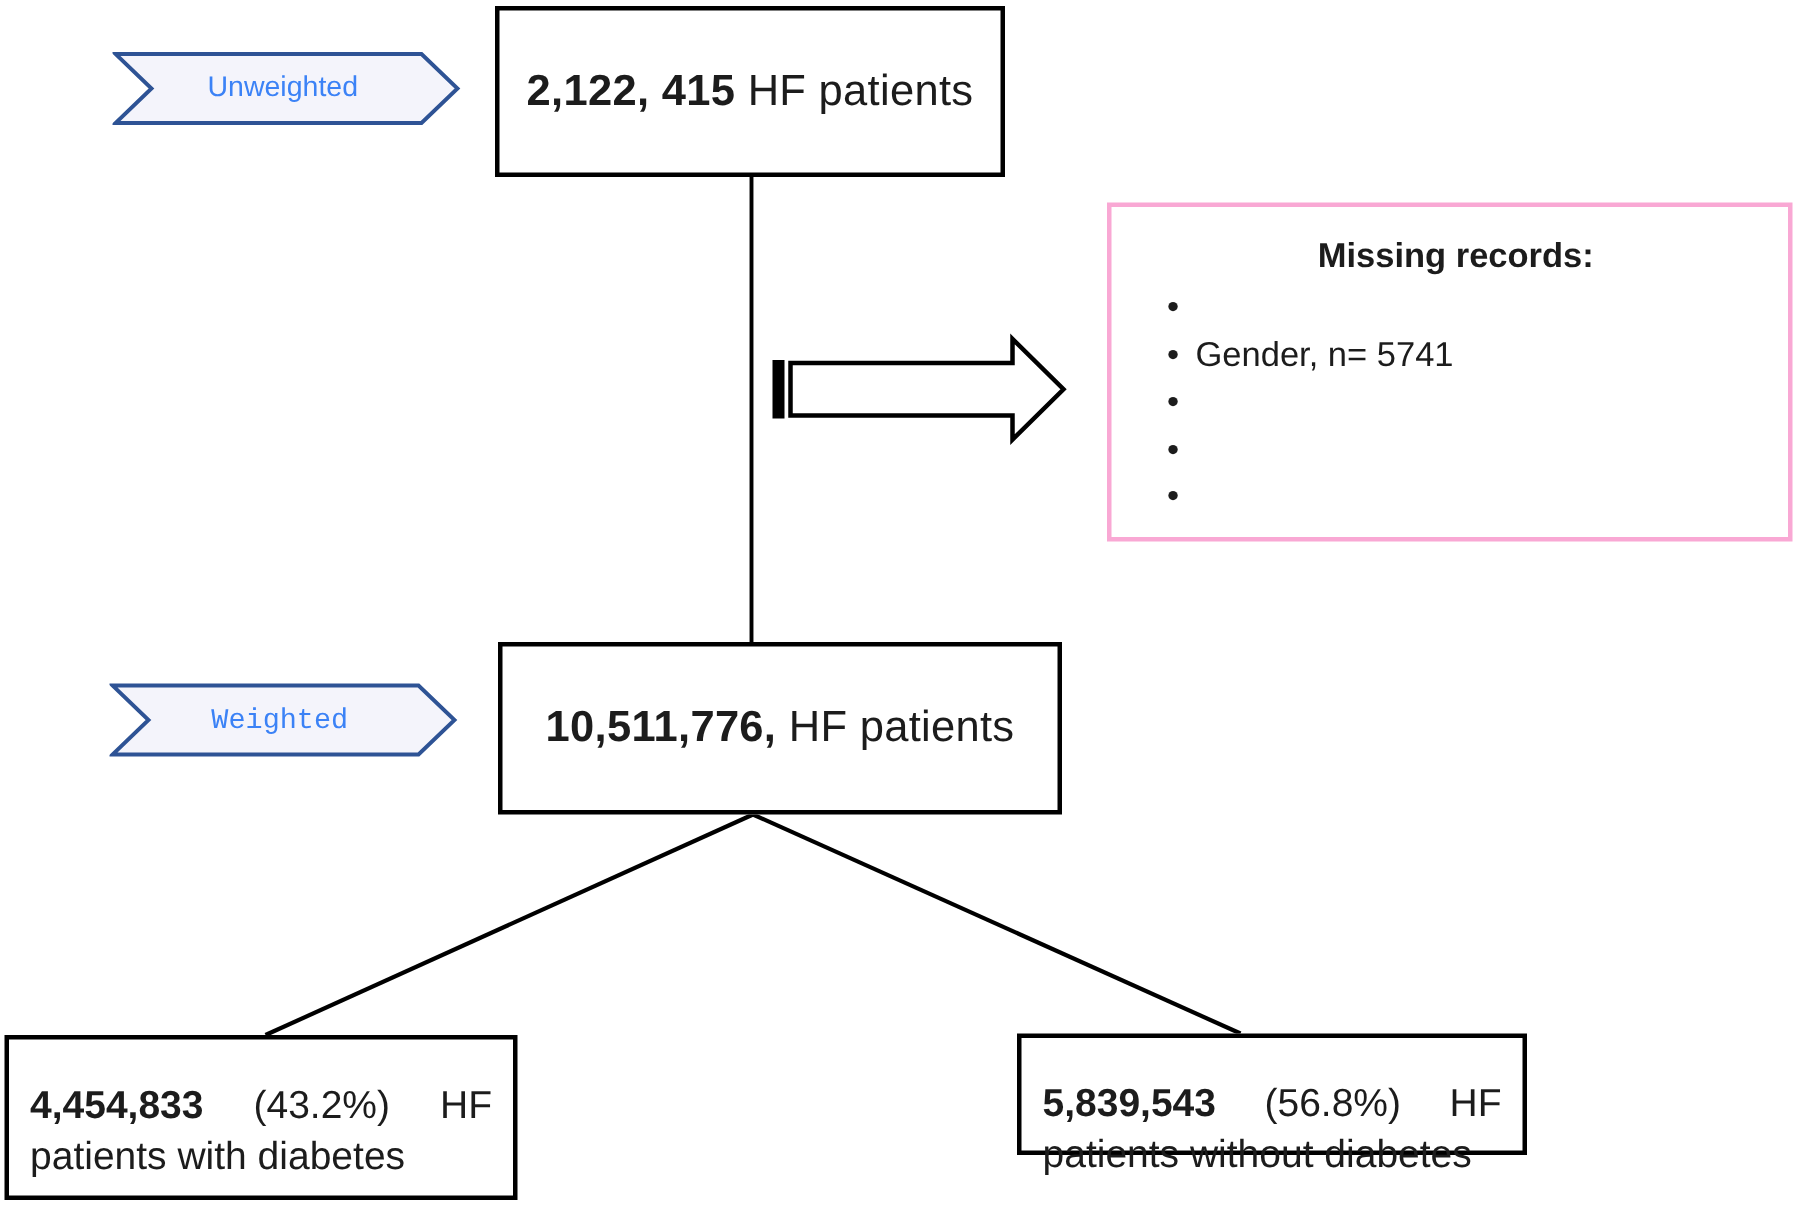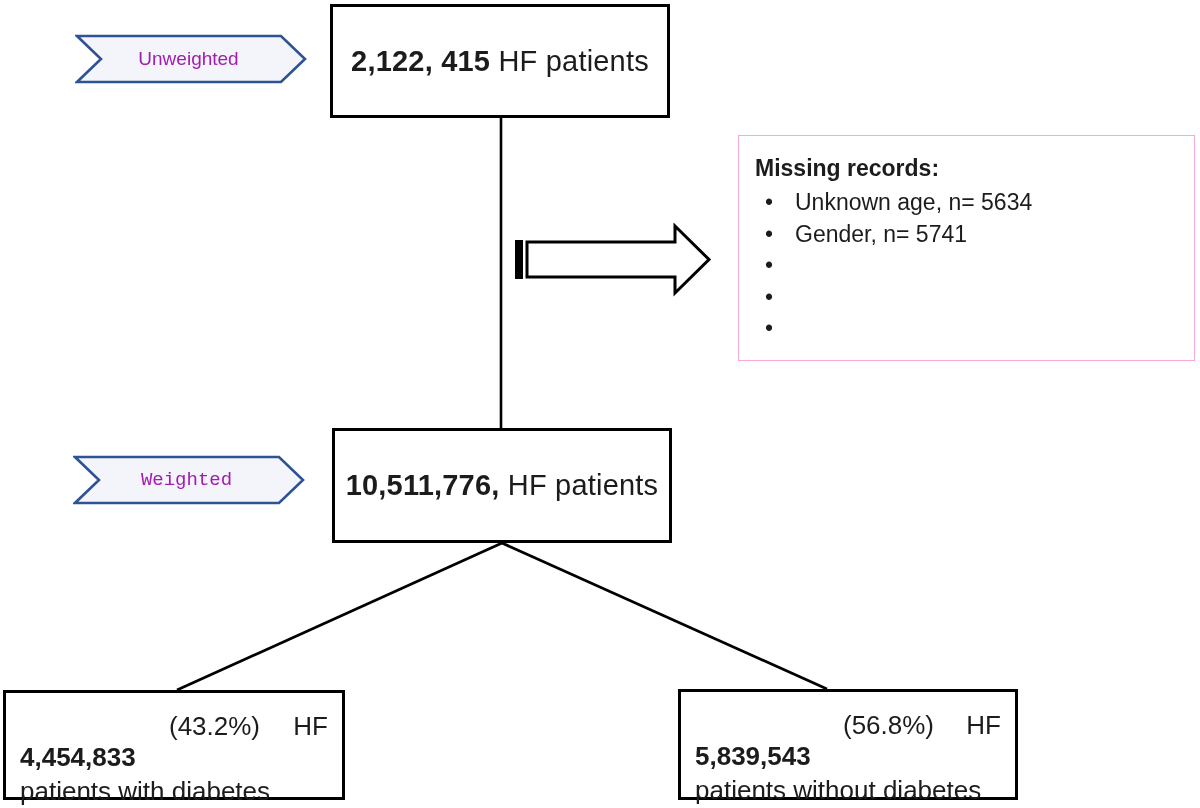--- a/index.html
+++ b/index.html
@@ -25,48 +25,49 @@
     background: #ffffff;
     display: flex;
     align-items: center;
     justify-content: center;
   }
   .big-line {
     font-size: 29px;
     letter-spacing: 0.2px;
     white-space: nowrap;
   }
-  .bold-num { font-weight: 700; margin-top: 31px; }
+  .bold-num { font-weight: 700; }
   .box-top    { left: 330px; top: 4px;   width: 340px; height: 114px; }
-  .box-middle { left: 332px; top: 428px; width: 340px; height: 115px; }
+  .box-middle { left: 332px; top: 428px; width: 376px; height: 115px; }
 
   .chevron {
     position: absolute;
     width: 233px;
     height: 50px;
   }
   .chevron-unweighted { left: 75px; top: 34px; }
   .chevron-weighted   { left: 73px; top: 455px; font-family: Liberation Mono, monospace; }
   .chevron svg { position: absolute; left: 0; top: 0; }
   .chevron .chevron-label {
     position: absolute;
     left: 0; top: 0; width: 100%; height: 100%;
     display: flex; align-items: center; justify-content: center;
     font-size: 19px;
-    color: #a21caf;
+    color: #3b82f6;
     padding-right: 6px;
   }
 
   .missing-box {
     position: absolute;
     left: 738px; top: 135px;
     width: 457px; height: 226px;
-    border: 1px solid #f9a8d4;
+    border: 3px solid #f9a8d4;
     background: #ffffff;
     padding: 19px 8px 0 16px;
+    text-align: center;
   }
   .missing-title {
     font-size: 23px;
     font-weight: 700;
     margin-bottom: 5px;
   }
   .missing-list { list-style: none; }
   .missing-list li {
     display: flex;
     font-size: 23px;
@@ -75,26 +76,26 @@
   }
   .missing-list .bullet {
     width: 30px;
     flex: 0 0 30px;
   }
 
   .leaf-box {
     position: absolute;
     border: 3px solid #000000;
     background: #ffffff;
-    padding: 16px 14px 0 14px;
+    padding: 26px 14px 0 14px;
     font-size: 26px;
     line-height: 34px;
   }
   .box-diabetes    { left: 3px;   top: 690px; width: 342px; height: 110px; }
-  .box-no-diabetes { left: 678px; top: 689px; width: 340px; height: 111px; }
+  .box-no-diabetes { left: 678px; top: 689px; width: 340px; height: 81px; }
   .leaf-line1 {
     display: flex;
     justify-content: space-between;
     white-space: nowrap;
   }
 </style>
 </head>
 <body>
 
 <div class="canvas">
@@ -124,21 +125,20 @@
       <span class="bold-num">2,122, 415</span>
       <span>HF patients</span>
     </div>
   </div>
 
   <div class="missing-box">
     <div class="missing-title">Missing records:</div>
     <ul class="missing-list">
       <li>
         <span class="bullet">•</span>
-        <span>Unknown age, n= 5634</span>
       </li>
       <li>
         <span class="bullet">•</span>
         <span>Gender, n= 5741</span>
       </li>
       <li>
         <span class="bullet">•</span>
       </li>
       <li>
         <span class="bullet">•</span>

